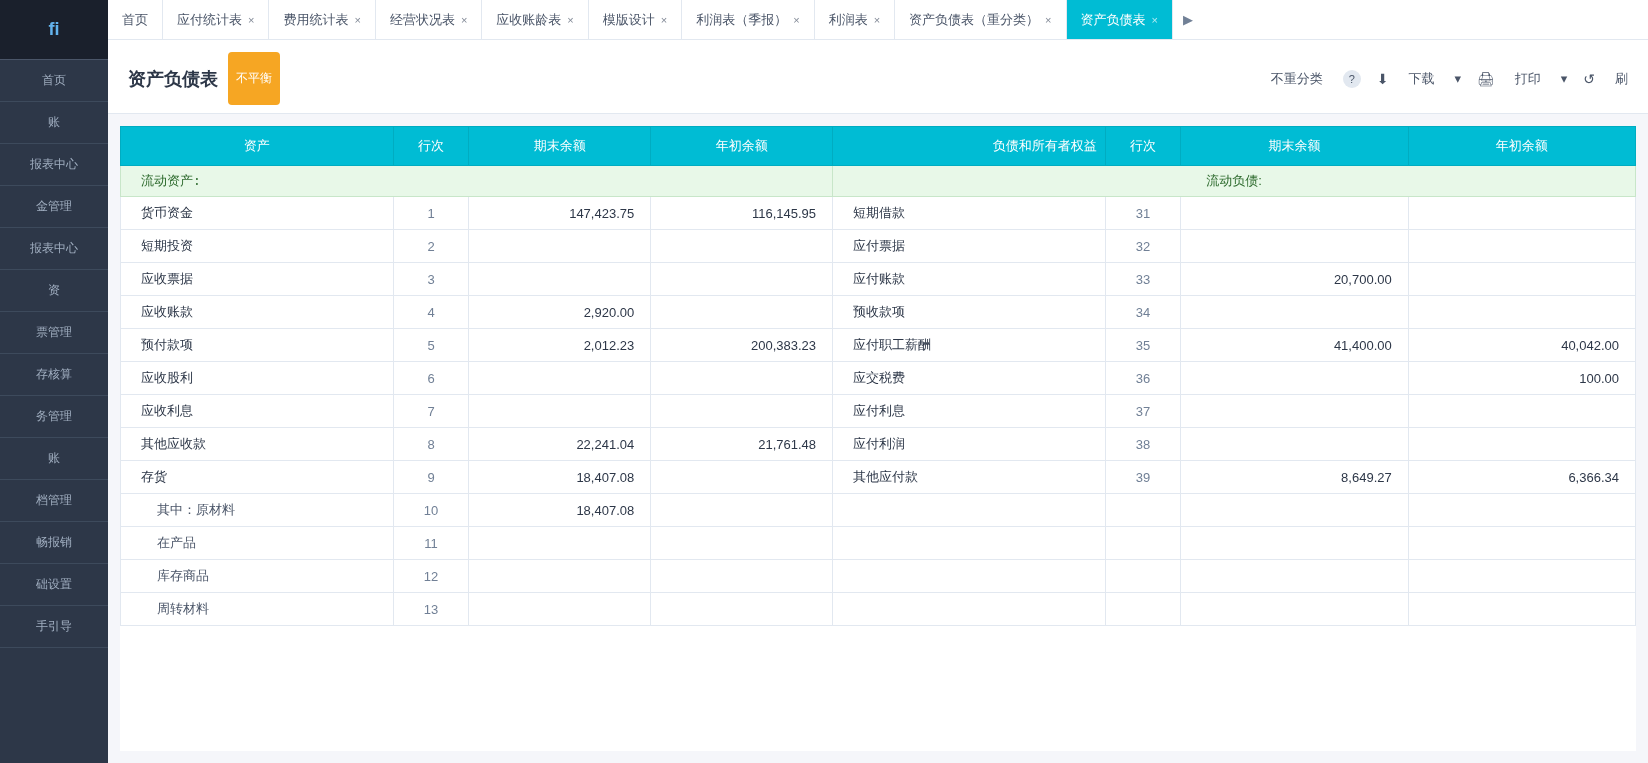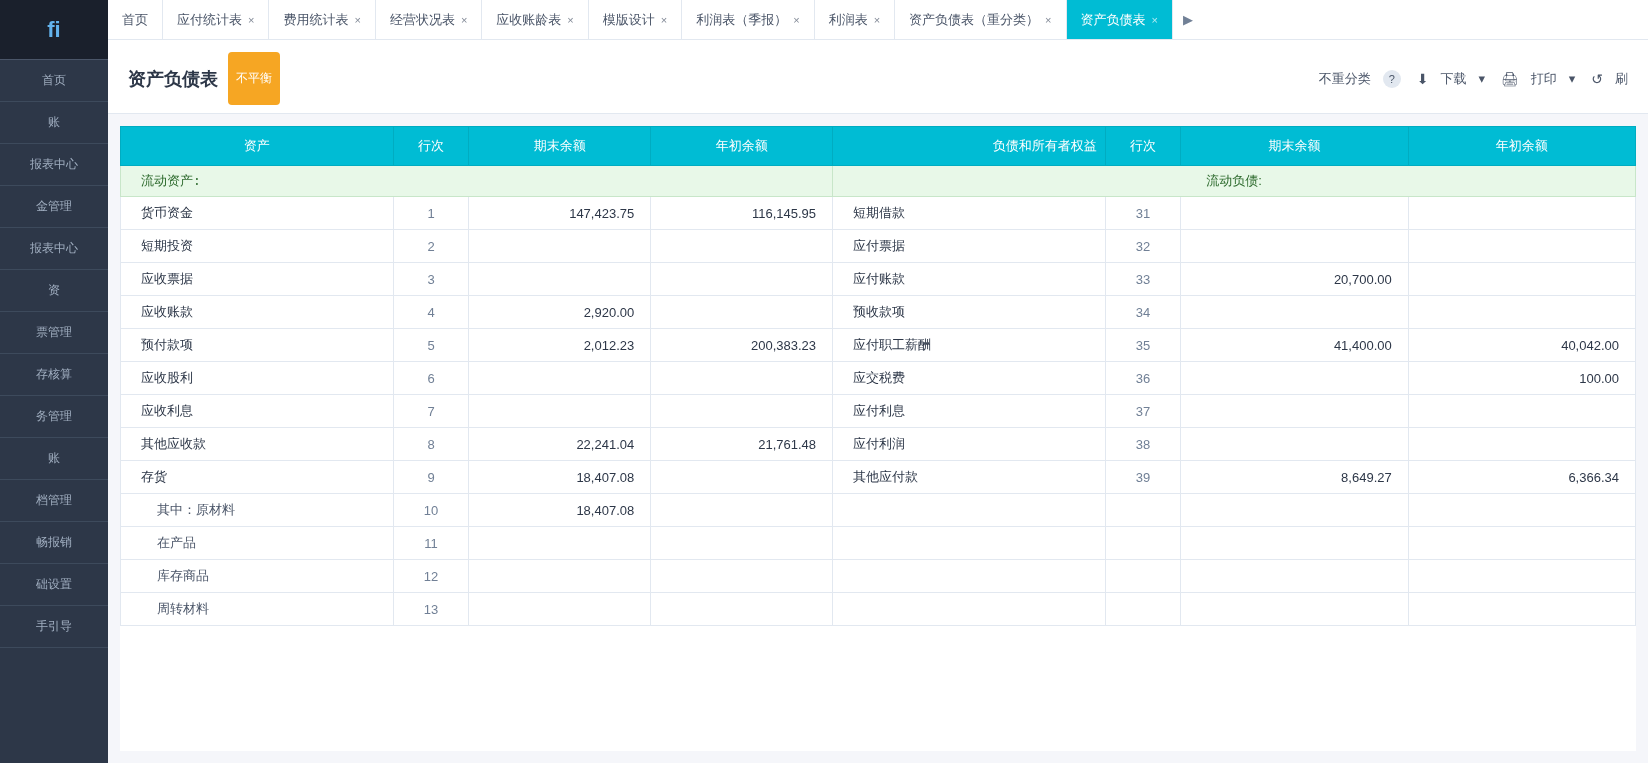--- a/index.html
+++ b/index.html
@@ -16,21 +16,21 @@
       height: 100%;
       overflow: hidden;
     }
     .sidebar-logo {
       height: 60px;
       background: #1a202c;
       display: flex;
       align-items: center;
       justify-content: center;
       color: #63b3ed;
-      font-size: 22px;
+      font-size: 18px;
       font-weight: bold;
       border-bottom: 1px solid #4a5568;
     }
     .sidebar-item {
       padding: 12px 8px;
       text-align: center;
       font-size: 12px;
       cursor: pointer;
       border-bottom: 1px solid #3d4a5c;
       color: #a0aec0;
@@ -117,21 +117,21 @@
     .header-actions {
       display: flex;
       align-items: center;
       gap: 16px;
       font-size: 13px;
       color: #4a5568;
     }
     .header-action-btn {
       display: flex;
       align-items: center;
-      gap: 12px;
+      gap: 20px;
       cursor: pointer;
       color: #4a5568;
     }
 
     
     .table-container {
       flex: 1;
       overflow: auto;
       background: #fff;
       margin: 12px;

